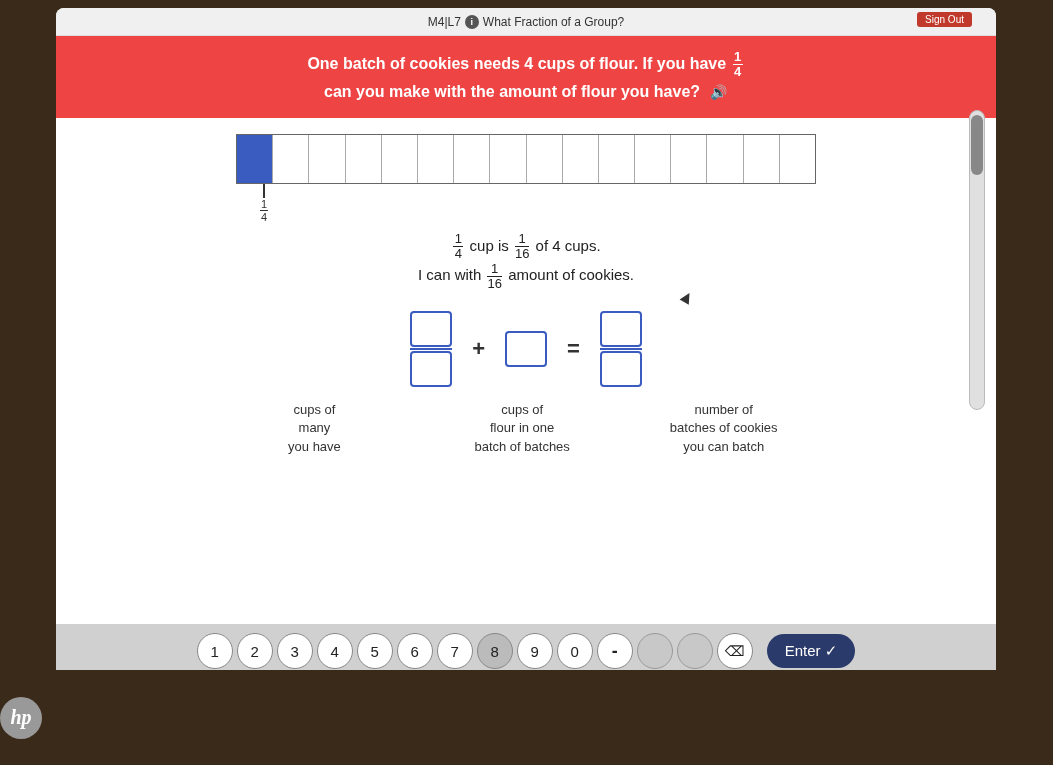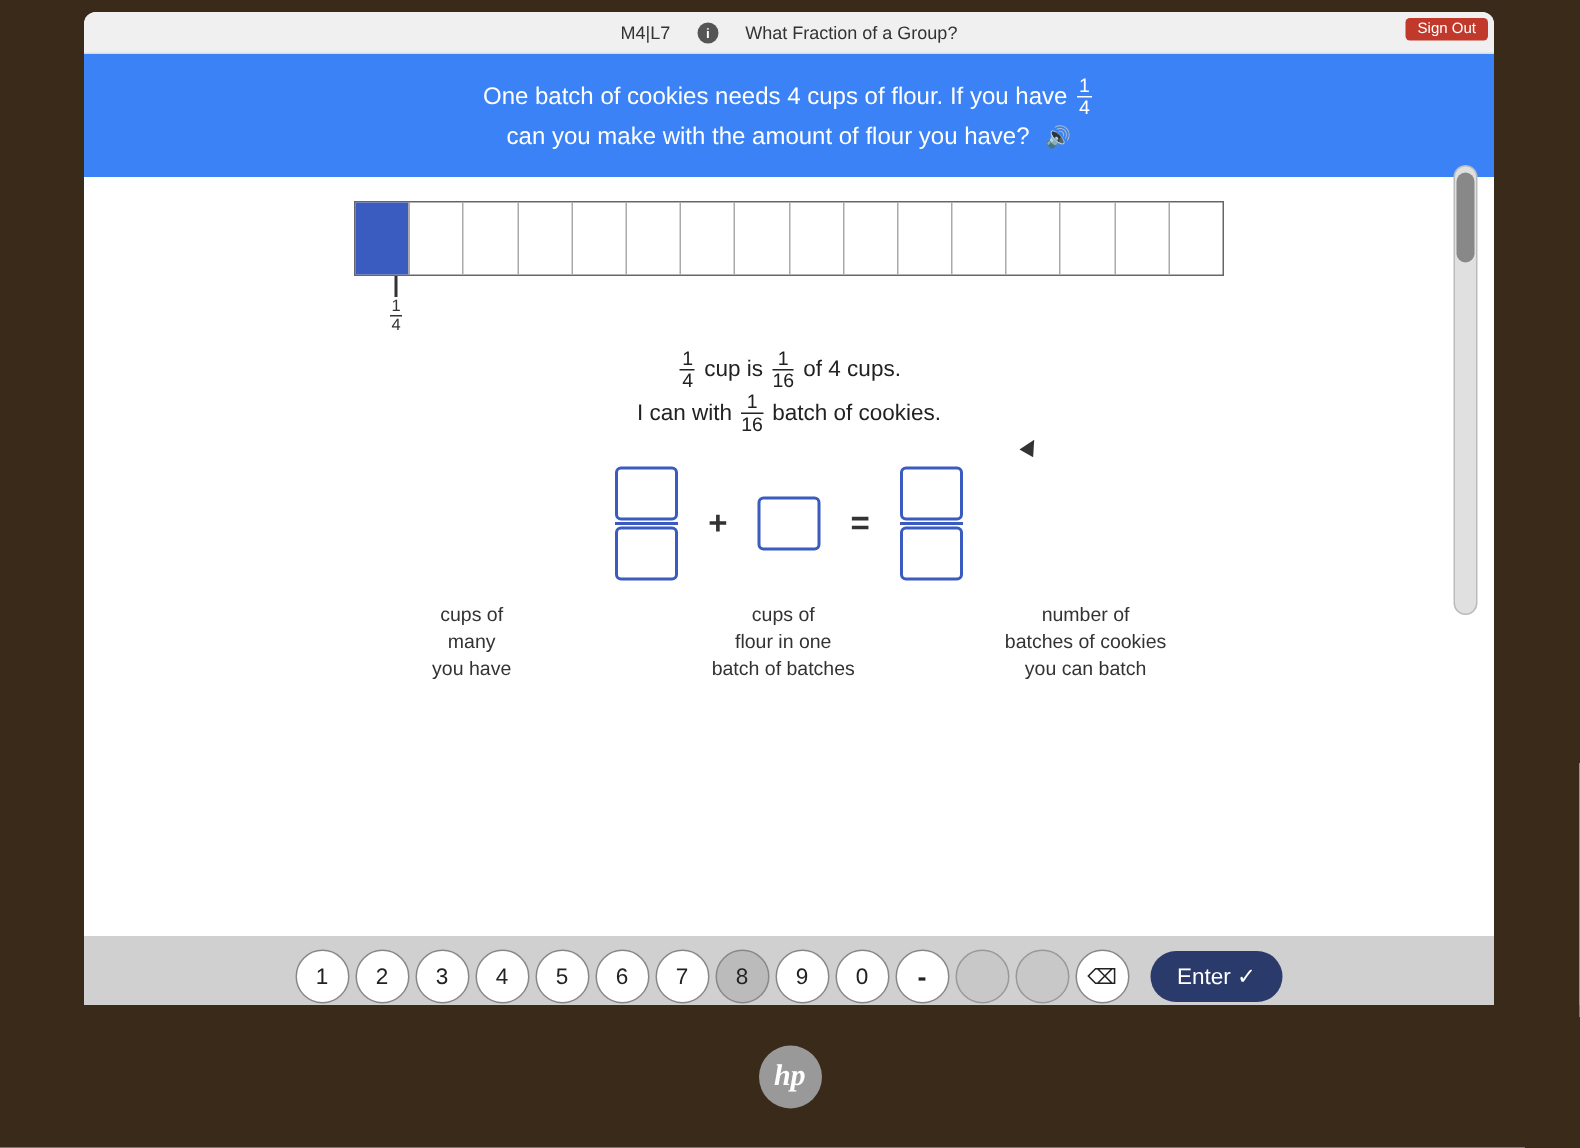--- a/index.html
+++ b/index.html
@@ -35,58 +35,59 @@
       justify-content: center;
       padding: 4px 12px;
       position: relative;
       height: 28px;
       border-bottom: 1px solid #ddd;
     }
 
     .top-bar-center {
       display: flex;
       align-items: center;
-      gap: 18px;
+      gap: 4px;
       font-size: 12px;
       color: #333;
       text-align: center;
     }
 
     .info-icon {
       width: 14px;
       height: 14px;
       background: #555;
       border-radius: 50%;
       display: inline-flex;
       align-items: center;
       justify-content: center;
       color: white;
       font-size: 9px;
       font-weight: bold;
     }
 
     .top-bar-right {
       position: absolute;
-      right: 4px;
+      right: 24px;
       top: 4px;
       background: #c0392b;
       color: white;
       font-size: 10px;
       padding: 2px 8px;
       border-radius: 3px;
     }
 
     
     .question-header {
-      background: #3b82f6;
+      background: #ef4444;
       color: white;
       text-align: center;
       padding: 14px 40px;
       font-size: 16px;
       line-height: 1.5;
+      font-weight: bold;
     }
 
     .question-header .fraction {
       display: inline-flex;
       flex-direction: column;
       align-items: center;
       vertical-align: middle;
       font-size: 13px;
       line-height: 1.1;
       margin: 0 2px;
@@ -368,21 +369,21 @@
       border-radius: 6px;
       margin-top: 4px;
     }
 
     
     .hp-logo-bar {
       height: 95px;
       background: #3a2a1a;
       display: flex;
       align-items: center;
-      justify-content: center;
+      justify-content: flex-start;
       width: 1053px;
       position: absolute;
       bottom: 0;
       left: 0;
     }
 
     .hp-logo {
       width: 42px;
       height: 42px;
       background: #999;
@@ -473,21 +474,21 @@
           </span>
           <span> of 4 cups.</span>
         </div>
         <div>
           <span>I can with </span>
           <span class="frac-inline">
             <span>1</span>
             <span class="frac-inline-line" style="border-top:1px solid #222; min-width:14px; display:block;"></span>
             <span>16</span>
           </span>
-          <span> batch of cookies.</span>
+          <span> amount of cookies.</span>
         </div>
       </div>
 
       <div style="position:relative; width:100%;">
         <div style="position:absolute; right:280px; top:-10px; font-size:18px; color:#333; transform:rotate(30deg);">▲</div>
       </div>
 
       <div class="equation-area">
 
         <div class="fraction-input-group">

